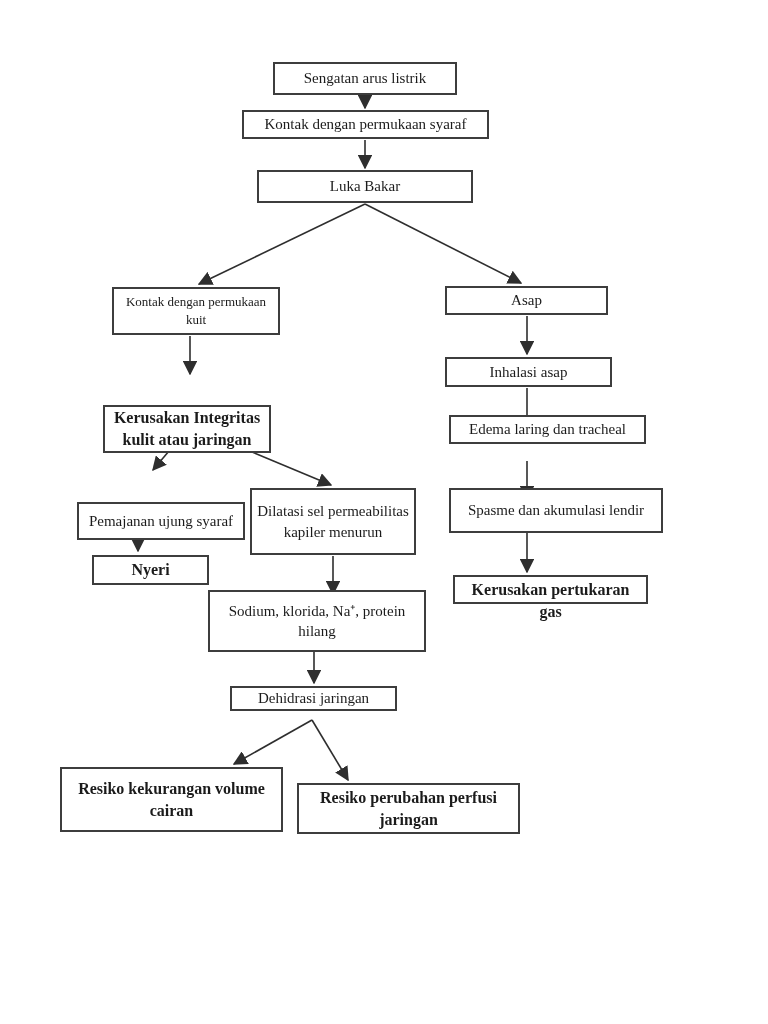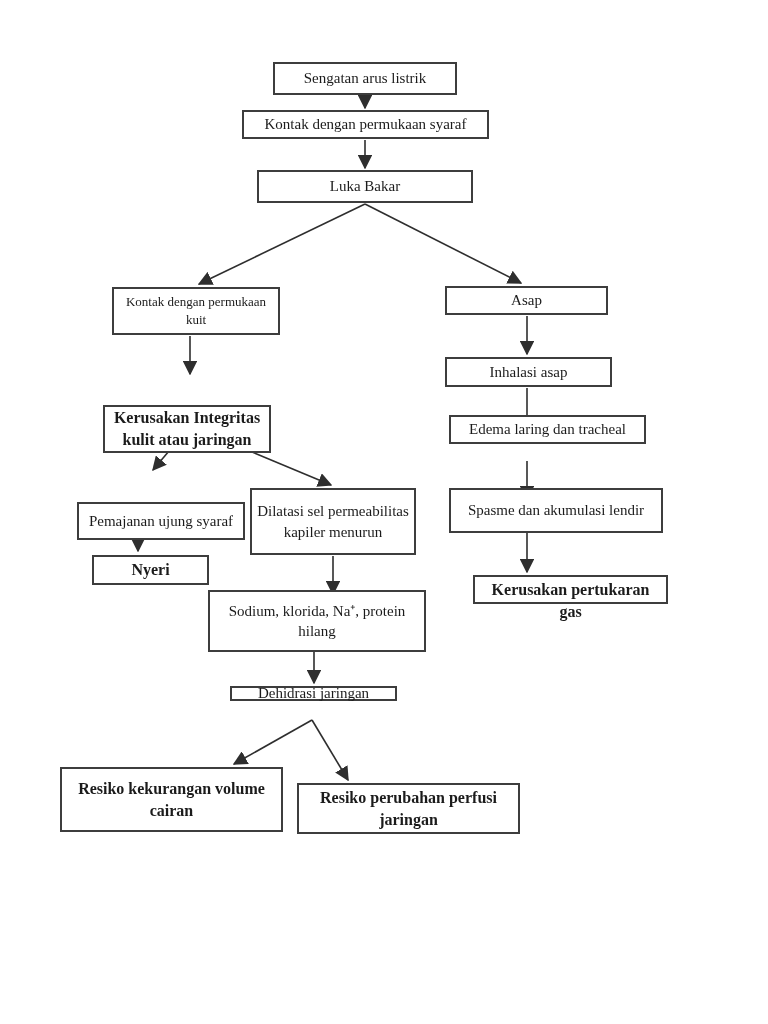--- a/index.html
+++ b/index.html
@@ -101,21 +101,21 @@
   </div>
 
   <div class="node" style="left:250px;top:488px;width:166px;height:67px;">
     <span>Dilatasi sel permeabilitas kapiler menurun</span>
   </div>
 
   <div class="node" style="left:208px;top:590px;width:218px;height:62px;">
     <span>Sodium, klorida, Na⁺, protein hilang</span>
   </div>
 
-  <div class="node" style="left:230px;top:686px;width:167px;height:15px;">
+  <div class="node" style="left:230px;top:686px;width:167px;height:25px;">
     <span>Dehidrasi jaringan</span>
   </div>
 
   <div class="node bold" style="left:60px;top:767px;width:223px;height:65px;">
     <span>Resiko kekurangan volume cairan</span>
   </div>
 
   <div class="node bold" style="left:297px;top:783px;width:223px;height:51px;">
     <span>Resiko perubahan perfusi jaringan</span>
   </div>
@@ -129,17 +129,17 @@
   </div>
 
   <div class="node" style="left:449px;top:415px;width:197px;height:29px;">
     <span>Edema laring dan tracheal</span>
   </div>
 
   <div class="node" style="left:449px;top:488px;width:214px;height:45px;">
     <span>Spasme dan akumulasi lendir</span>
   </div>
 
-  <div class="node bold overflow-bottom" style="left:453px;top:575px;width:195px;height:29px;margin-left:20px;">
+  <div class="node bold overflow-bottom" style="left:453px;top:575px;width:195px;height:29px;">
     <span>Kerusakan pertukaran gas</span>
   </div>
 
 </div>
 
 </body></html>

